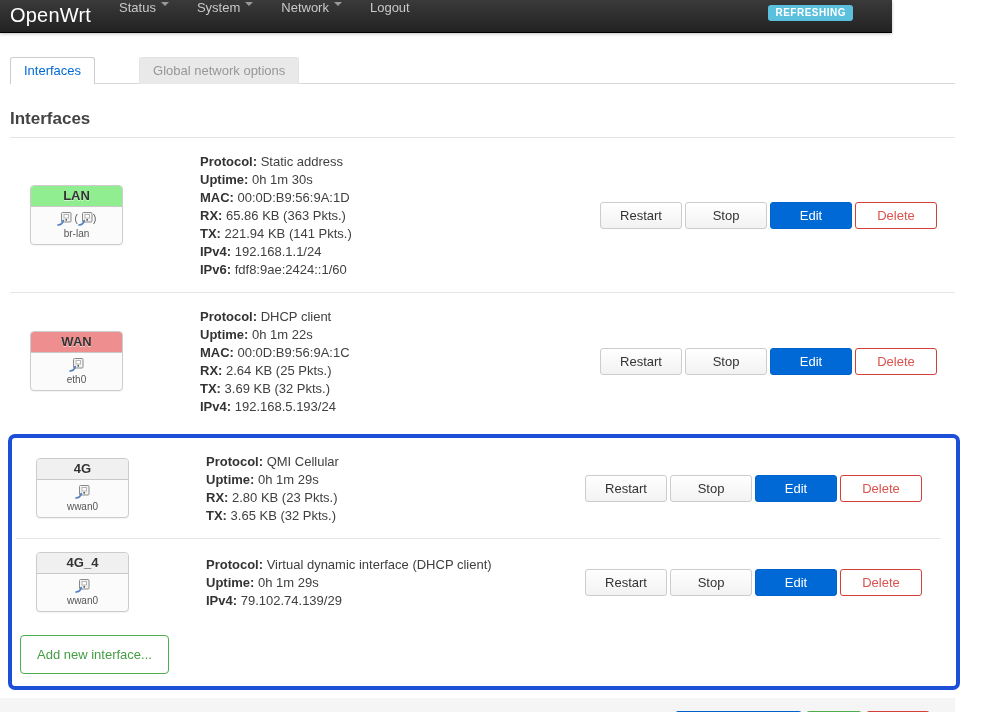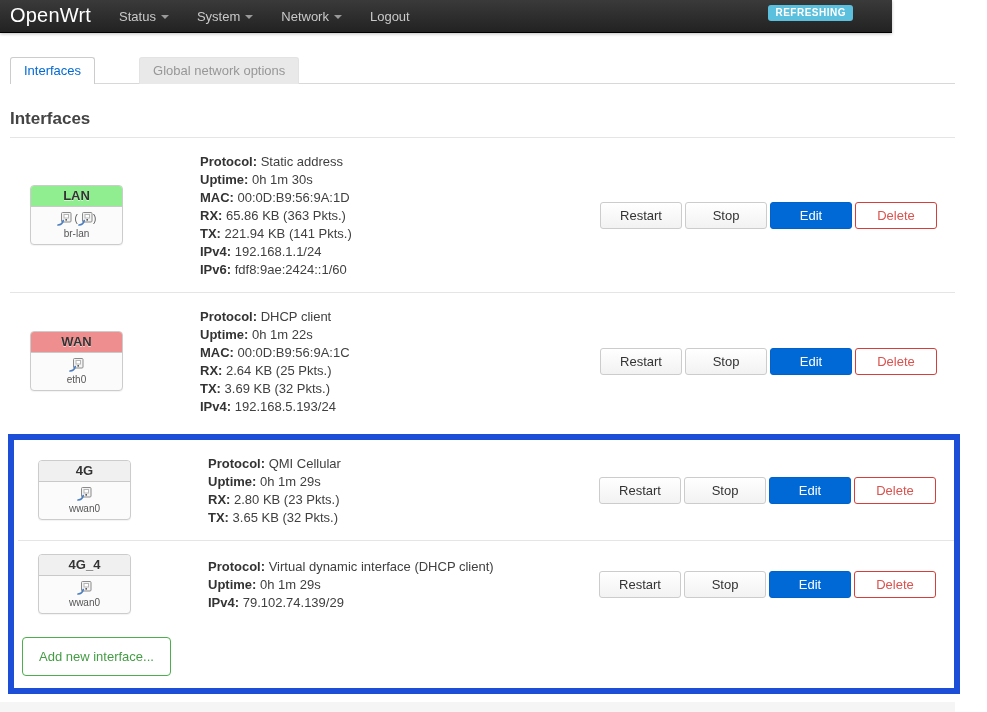--- a/index.html
+++ b/index.html
@@ -10,21 +10,21 @@
     position:relative; height:33px; width:892px;
     background:linear-gradient(#3a3a3a, #222);
     border-bottom:1px solid #000;
     display:flex; align-items:center;
     box-shadow:0 1px 3px rgba(0,0,0,.25);
   }
   .brand { color:#fff; font-size:20px; padding:0 14px 2px 10px; letter-spacing:.2px; }
   .nav-items { display:flex; align-items:center; height:100%; }
   .nav-item {
     color:#c9c9c9; font-size:13px; padding:0 14px; height:100%;
-    display:flex; align-items:center; gap:5px; cursor:pointer;
+    display:flex; gap:5px; cursor:pointer;
   }
   .caret {
     width:0; height:0; border-left:4px solid transparent; border-right:4px solid transparent;
     border-top:4px solid #999; display:inline-block; margin-top:2px;
   }
   .refresh-badge {
     position:absolute; right:39px; top:5px;
     background:#5bc0de; color:#fff; font-size:10px; font-weight:bold;
     padding:2px 7px 3px; border-radius:3px; letter-spacing:.5px; cursor:pointer;
   }
@@ -72,22 +72,22 @@
     font-family:"Liberation Sans", sans-serif;
     display:inline-flex; align-items:center; justify-content:center;
   }
   .btn-neutral { background:linear-gradient(#fff,#f2f2f2); border:1px solid #ccc; color:#333; }
   .btn-blue    { background:#0069d6; border:1px solid #0062cc; color:#fff; }
   .btn-danger  { background:#fff; border:1px solid #d43f3a; color:#d9534f; }
   .btn-success { background:#fff; border:1px solid #4cae4c; color:#449d44; }
 
   
   .highlight-box {
-    border:6px solid #1d4ed8; border-radius:0;
-    margin:5px -5px 0 -2px; padding:0 0 10px 4px;
+    border:4px solid #1d4ed8; border-radius:7px;
+    margin:5px -5px 0 -2px; padding:0 16px 10px 4px;
   }
   .highlight-box .iface-row { padding:13px 0 13px 0; }
   .add-row { padding:10px 0 2px 4px; }
   .btn-add {
     height:39px; padding:0 16px; font-size:13px; border-radius:4px; cursor:pointer;
     background:#fff; border:1px solid #4cae4c; color:#449d44;
     font-family:"Liberation Sans", sans-serif;
   }
 
   

